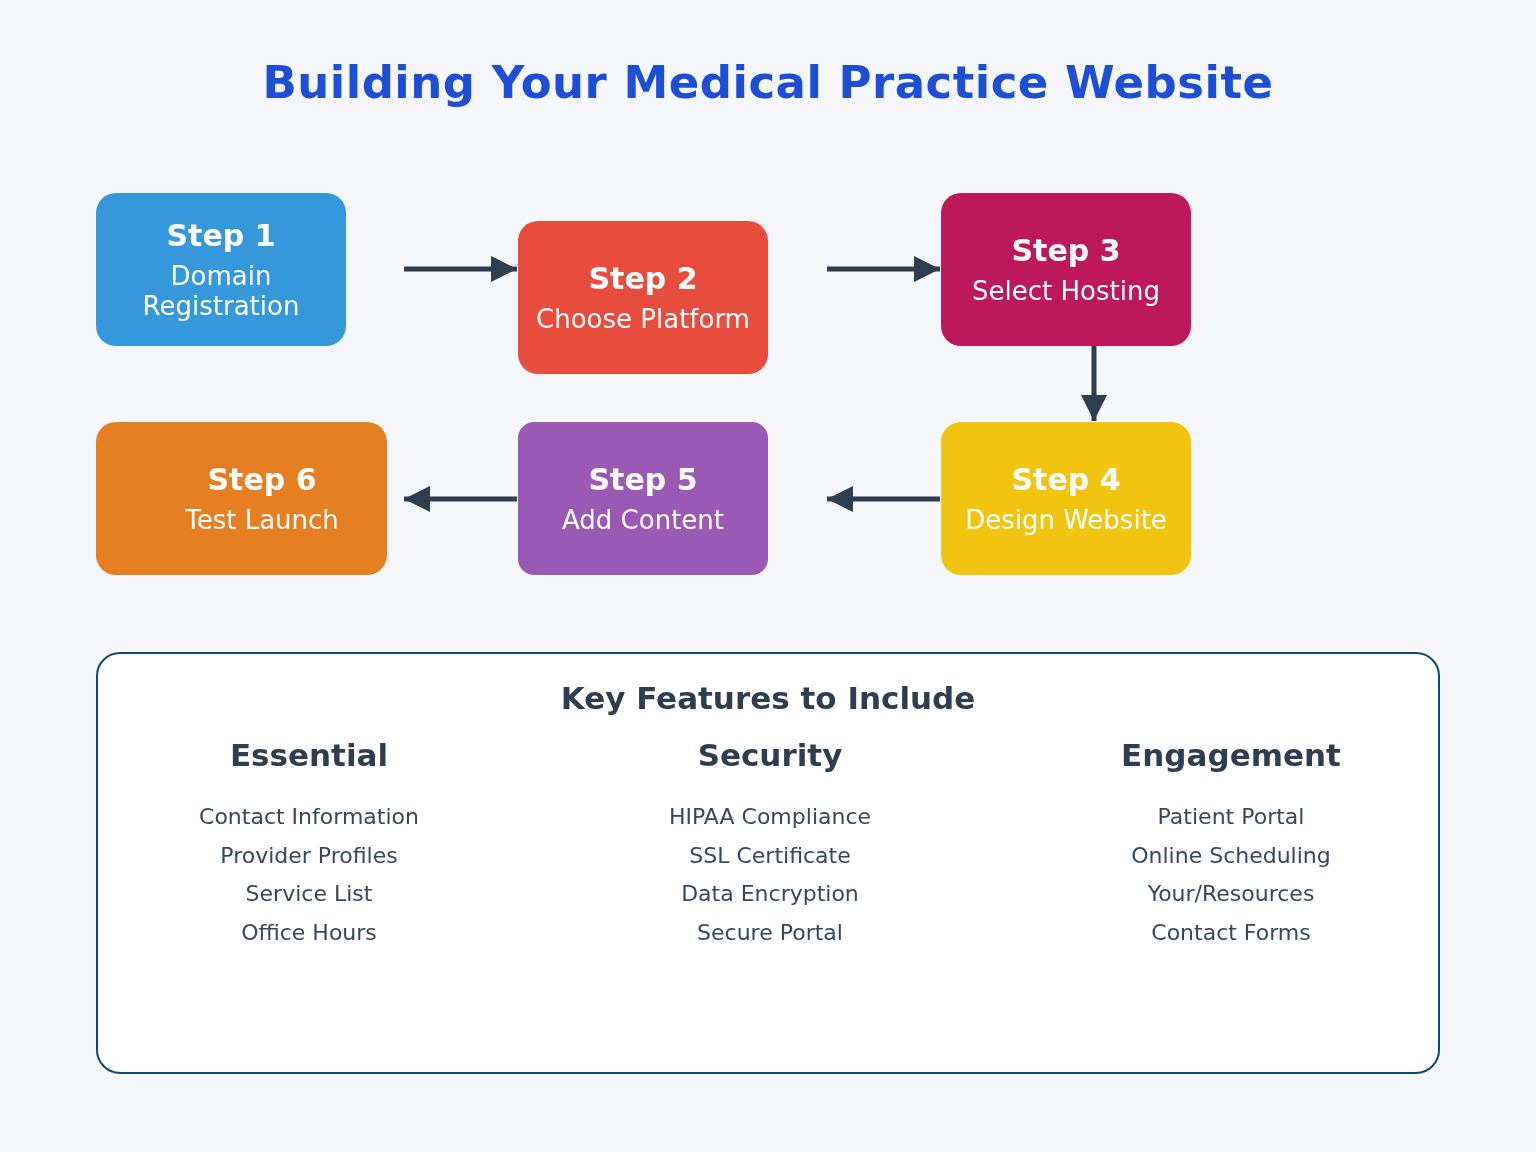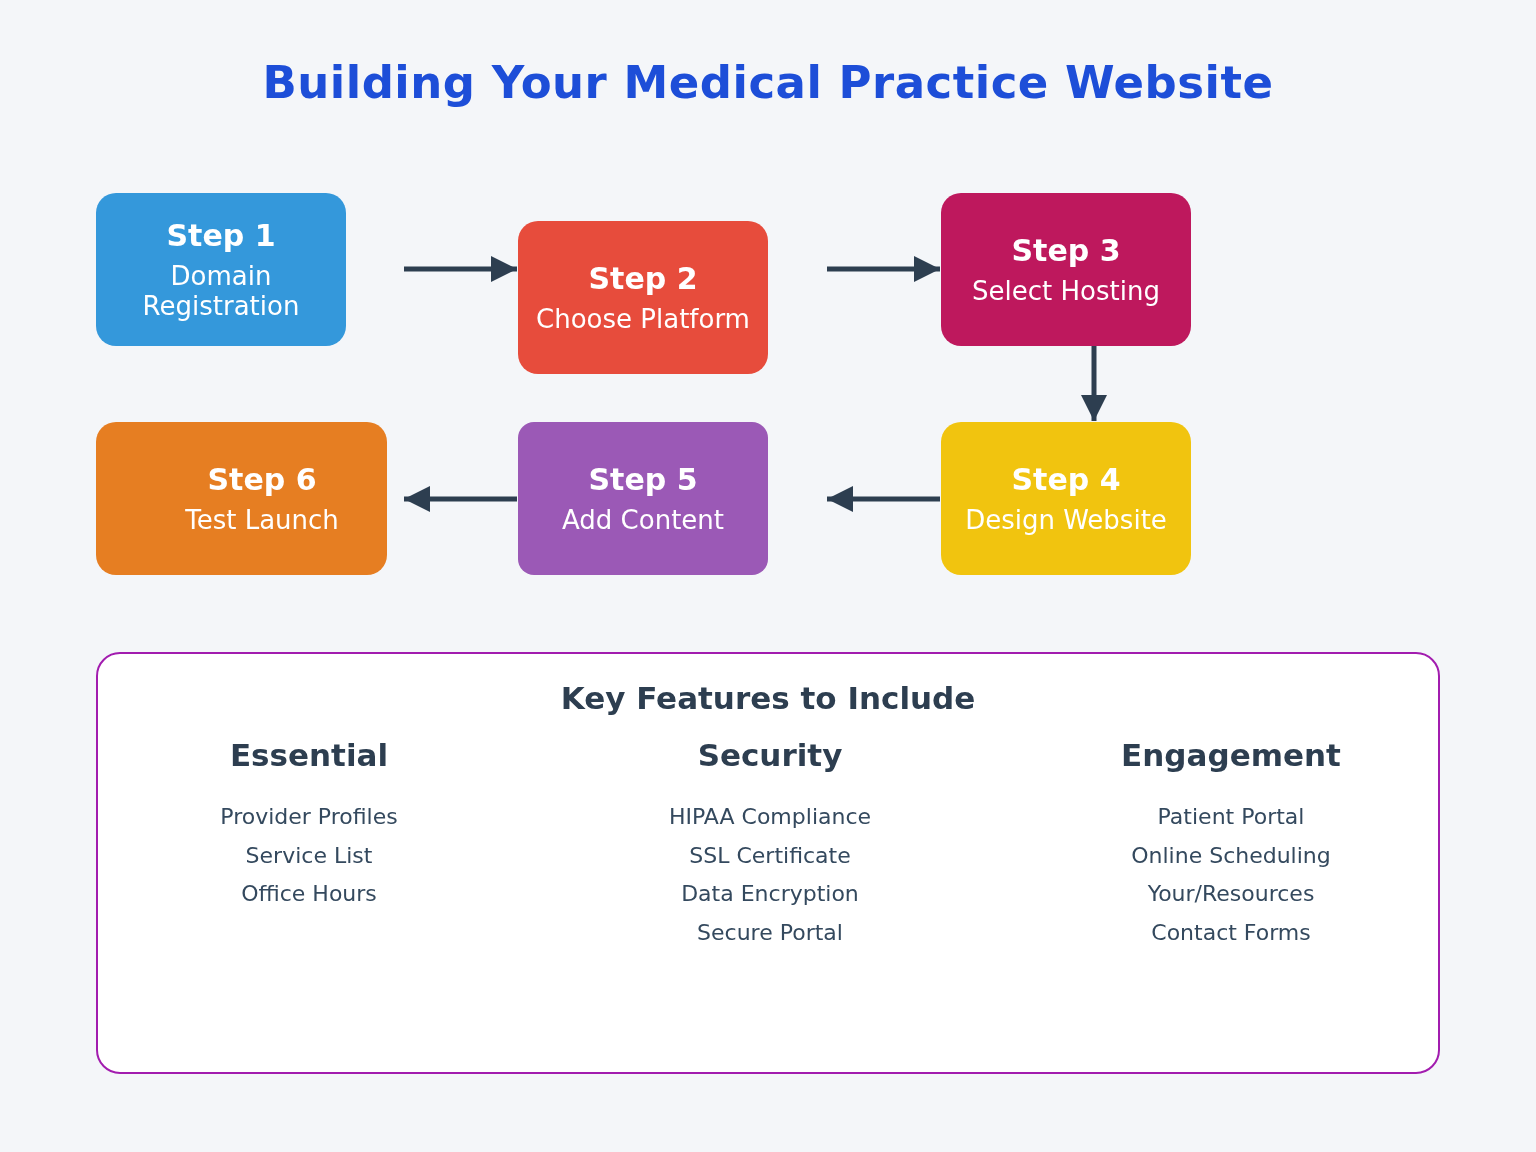--- a/index.html
+++ b/index.html
@@ -35,21 +35,21 @@
   #step3{left:941px;top:193px;}
   #step4{left:941px;top:422px;}
   #step5{left:518px;top:422px;border-radius:16px;}
   #step6{left:96px;top:422px;}
   .arrows{position:absolute;top:0;left:0;pointer-events:none;}
   .features-panel{
     position:absolute;
     left:96px;top:652px;
     width:1340px;height:418px;
     background:#ffffff;
-    border:2px solid #a21caf;
+    border:2px solid #0c4a6e;
     border-radius:24px;
   }
   .features-title{
     position:absolute;
     top:26px;left:0;width:100%;
     text-align:center;
     font-size:31px;font-weight:bold;
     color:#2d3e50;
   }
   .feature-col{
@@ -121,20 +121,21 @@
     <div class="step-sub">Test Launch</div>
   </div>
 
 </div>
 
 <div class="features-panel">
   <div class="features-title">Key Features to Include</div>
 
   <div class="feature-col" id="col0">
     <div class="col-header">Essential</div>
+    <div class="col-item">Contact Information</div>
     <div class="col-item">Provider Profiles</div>
     <div class="col-item">Service List</div>
     <div class="col-item">Office Hours</div>
   </div>
 
   <div class="feature-col" id="col1">
     <div class="col-header">Security</div>
     <div class="col-item">HIPAA Compliance</div>
     <div class="col-item">SSL Certificate</div>
     <div class="col-item">Data Encryption</div>

